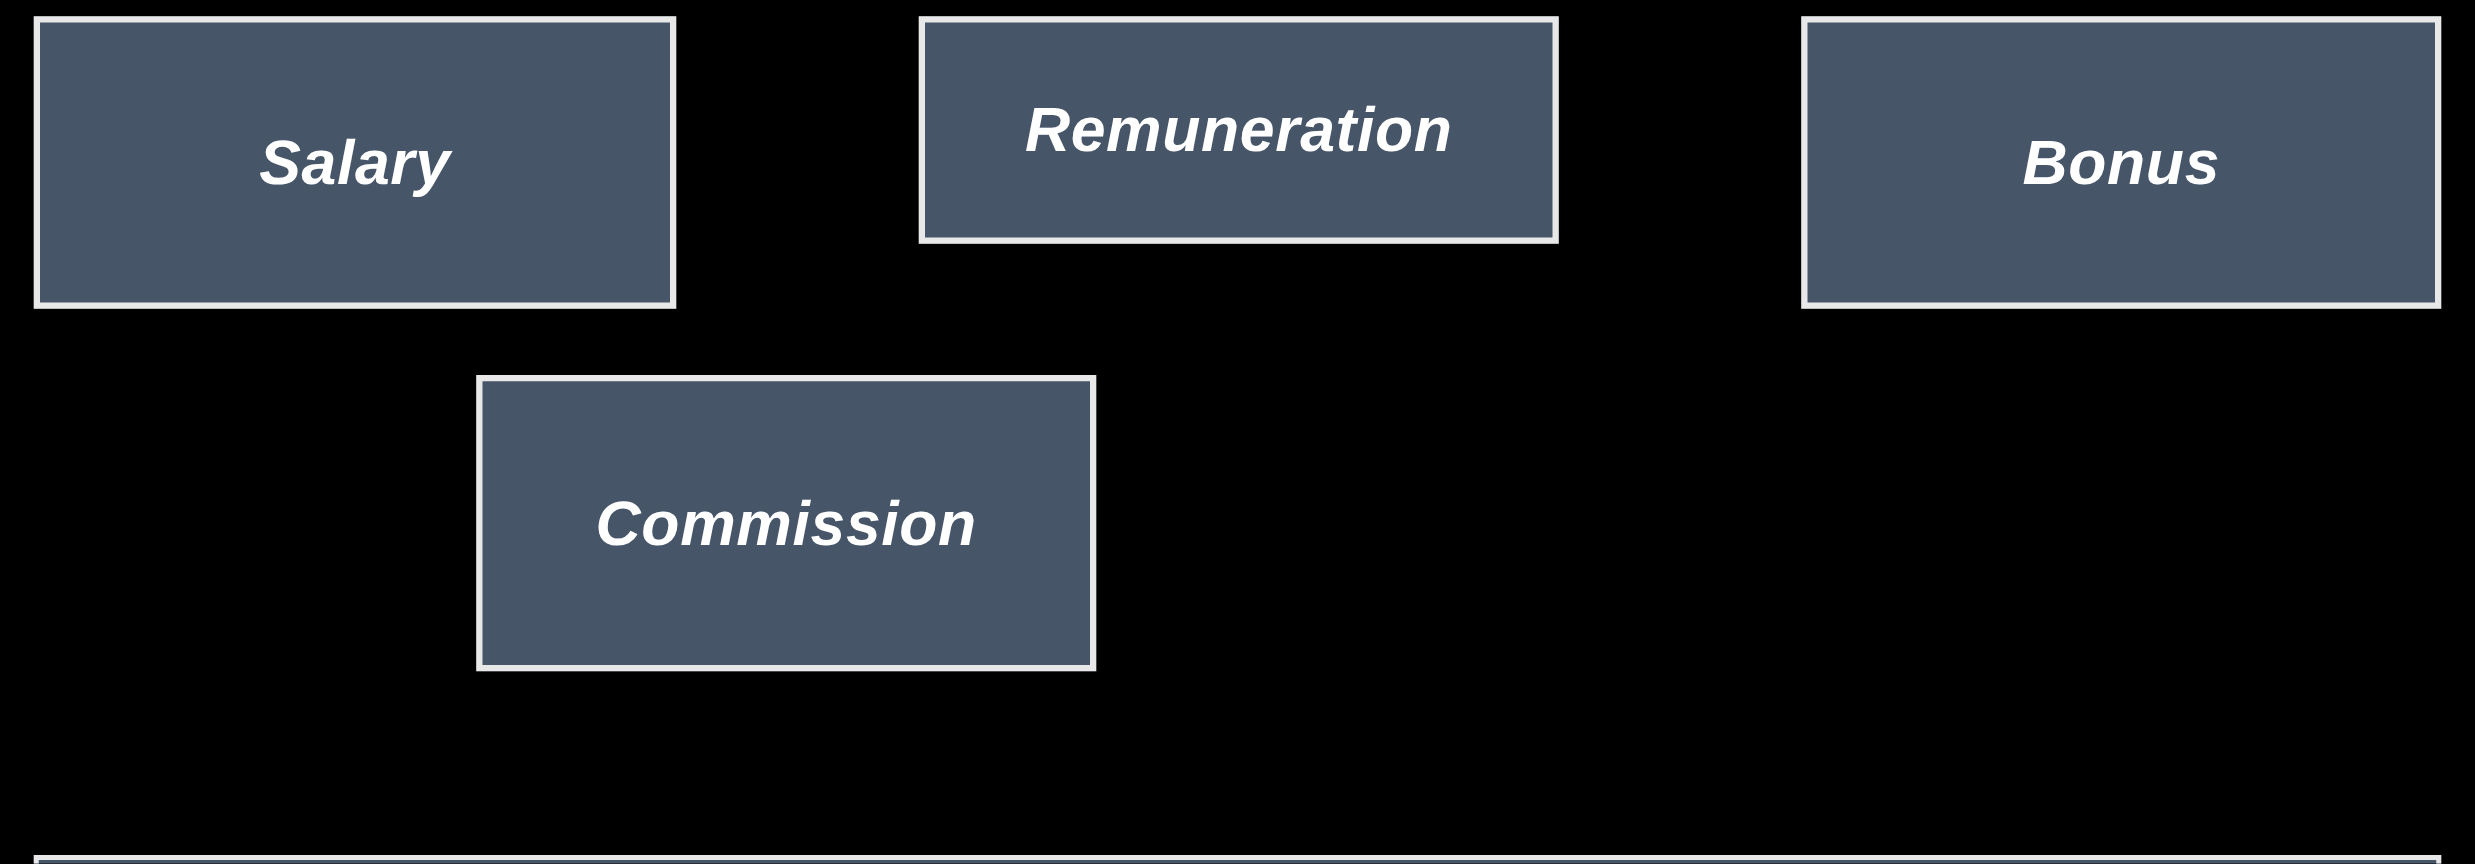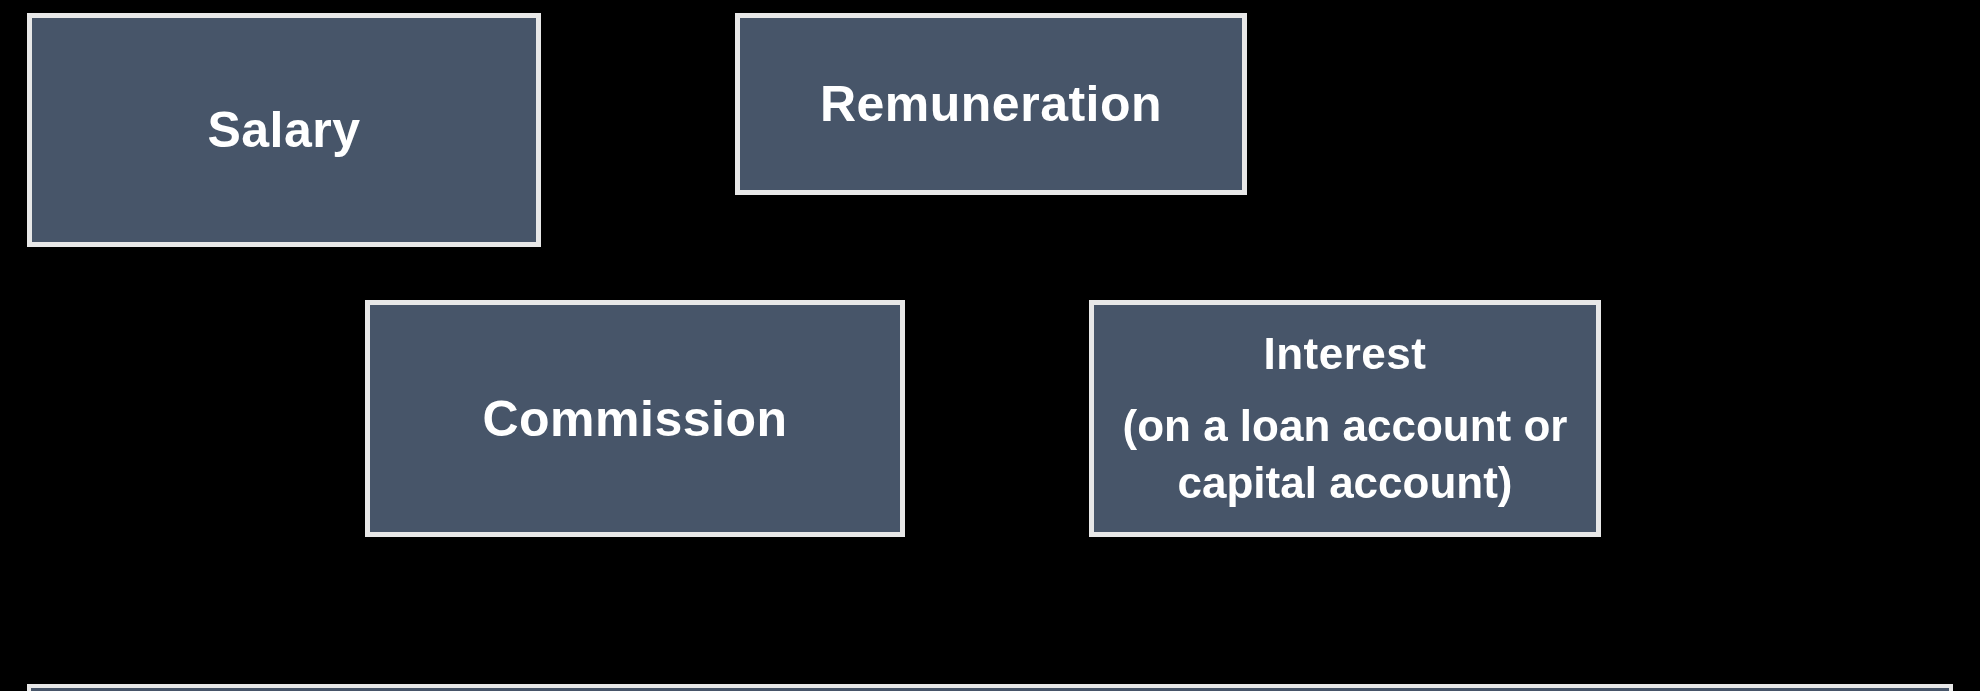--- a/index.html
+++ b/index.html
@@ -19,32 +19,33 @@
     position: absolute;
     box-sizing: border-box;
     background: var(--fill, #475569);
     border: 5px solid var(--border, #e8e8e8);
     color: var(--text, #ffffff);
     display: flex;
     flex-direction: column;
     align-items: center;
     justify-content: center;
     font-weight: bold;
+    font-style: italic;
   }
   .box-label {
     font-size: 50px;
     line-height: 1.2;
     letter-spacing: 0.5px;
   }
   
   .box-salary       { left: 27px;   top: 13px;  width: 514px; height: 234px; }
   .box-remuneration { left: 735px;  top: 13px;  width: 512px; height: 182px; }
   .box-bonus        { left: 1441px; top: 13px;  width: 512px; height: 234px; }
   
-  .box-commission   { left: 365px;  top: 300px; width: 540px; height: 237px; }
+  .box-commission   { left: 381px;  top: 300px; width: 496px; height: 237px; }
   .box-interest     { left: 1089px; top: 300px; width: 512px; height: 237px; padding: 0 4px; }
   .box-interest .interest-title {
     font-size: 44px;
     line-height: 1.25;
     margin-bottom: 16px;
   }
   .box-interest .box-sublabel {
     font-size: 44px;
     line-height: 1.3;
     display: block;
@@ -67,26 +68,24 @@
 <div class="canvas">
 
   <div class="box box-salary">
     <span class="box-label">Salary</span>
   </div>
 
   <div class="box box-remuneration">
     <span class="box-label">Remuneration</span>
   </div>
 
+  <div class="box box-bonus">
+    <span class="box-label">Bonus</span>
+  </div>
 
   <div class="box box-commission">
     <span class="box-label">Commission</span>
   </div>
 
-  <div class="box box-interest">
-    <span class="box-label interest-title">Interest</span>
-    <span class="box-sublabel">(on a loan account or</span>
-    <span class="box-sublabel">capital account)</span>
-  </div>
 
   <div class="cropped-next-box"></div>
 
 </div>
 
 </body></html>

